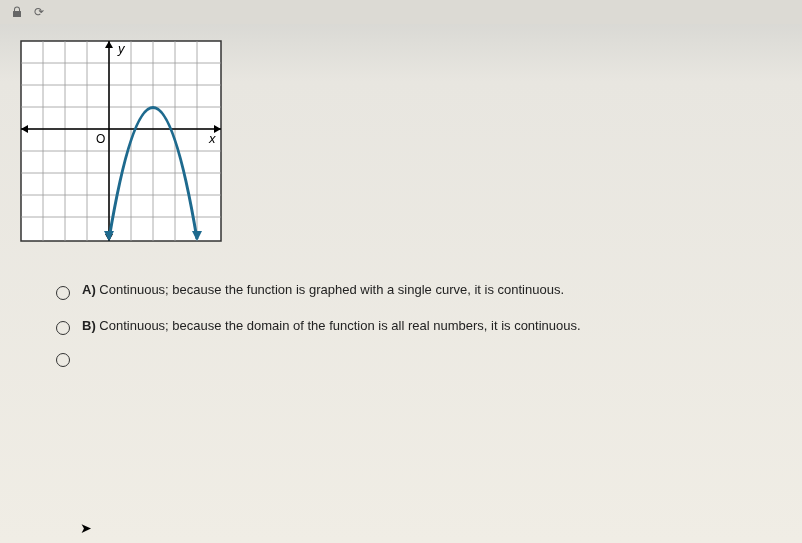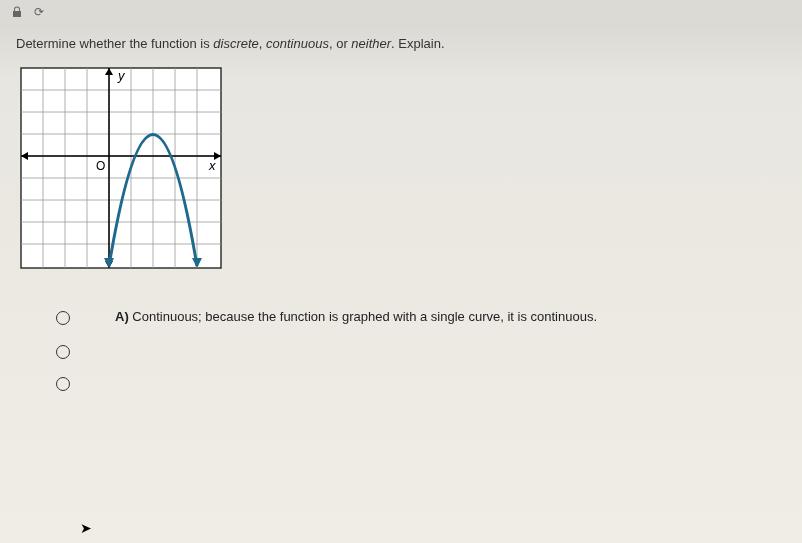--- a/index.html
+++ b/index.html
@@ -51,23 +51,22 @@
     }
     .question-text em { font-style: italic; }
     .graph-container {
       margin-bottom: 30px;
     }
     .options {
       padding-left: 40px;
     }
     .option {
       display: flex;
-      align-items: center;
+      align-items: flex-end;
       margin-bottom: 16px;
-      gap: 33px;
     }
     .radio {
       width: 14px;
       height: 14px;
       border: 1.5px solid #333;
       border-radius: 50%;
       margin-right: 12px;
       margin-top: 2px;
       flex-shrink: 0;
       cursor: pointer;
@@ -92,23 +91,20 @@
 <div class="top-bar">
   <span class="lock-icon">
     <svg width="12" height="12" viewBox="0 0 12 12">
         <path d="M3 5V3.5a3 3 0 016 0V5h.5a.5.5 0 01.5.5v5a.5.5 0 01-.5.5h-7a.5.5 0 01-.5-.5v-5A.5.5 0 012.5 5H3zm1 0h4V3.5a2 2 0 00-4 0V5z" fill="#666"></path>
       </svg>
   </span>
   <span class="reload-icon">⟳</span>
 </div>
 
 <div class="content">
-  <p class="question-text">
-    <span>Determine whether the function is </span><em>discrete</em><span>, </span><em>continuous</em><span>, or </span><em>neither</em><span>. Explain.</span>
-  </p>
 
   <div class="graph-container">
     <svg width="210" height="210" viewBox="0 0 210 210">
 
       <rect x="5" y="5" width="200" height="200" fill="#fff" stroke="#333" stroke-width="1.5"></rect>
 
       <g stroke="#999" stroke-width="0.8">
         <line x1="27" y1="5" x2="27" y2="205"></line>
         <line x1="49" y1="5" x2="49" y2="205"></line>
         <line x1="71" y1="5" x2="71" y2="205"></line>
@@ -149,20 +145,21 @@
     </svg>
   </div>
 
   <div class="options">
     <div class="option">
       <div class="radio"></div>
       <div class="option-label"><strong>A)</strong> <span>Continuous; because the function is graphed with a single curve, it is continuous.</span></div>
     </div>
     <div class="option">
       <div class="radio"></div>
+      <div class="option-label"><strong>B)</strong> <span>Continuous; because the domain of the function is all real numbers, it is continuous.</span></div>
     </div>
     <div class="option">
       <div class="radio"></div>
     </div>
   </div>
 </div>
 
 <div class="cursor-arrow">➤</div>
 
 </body></html>

